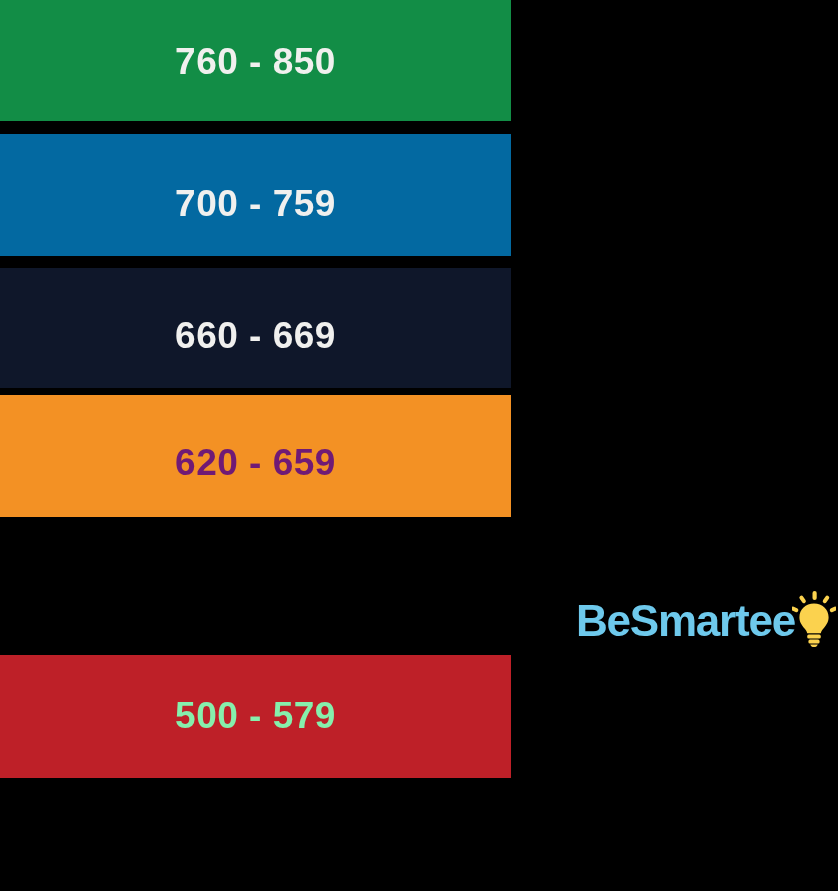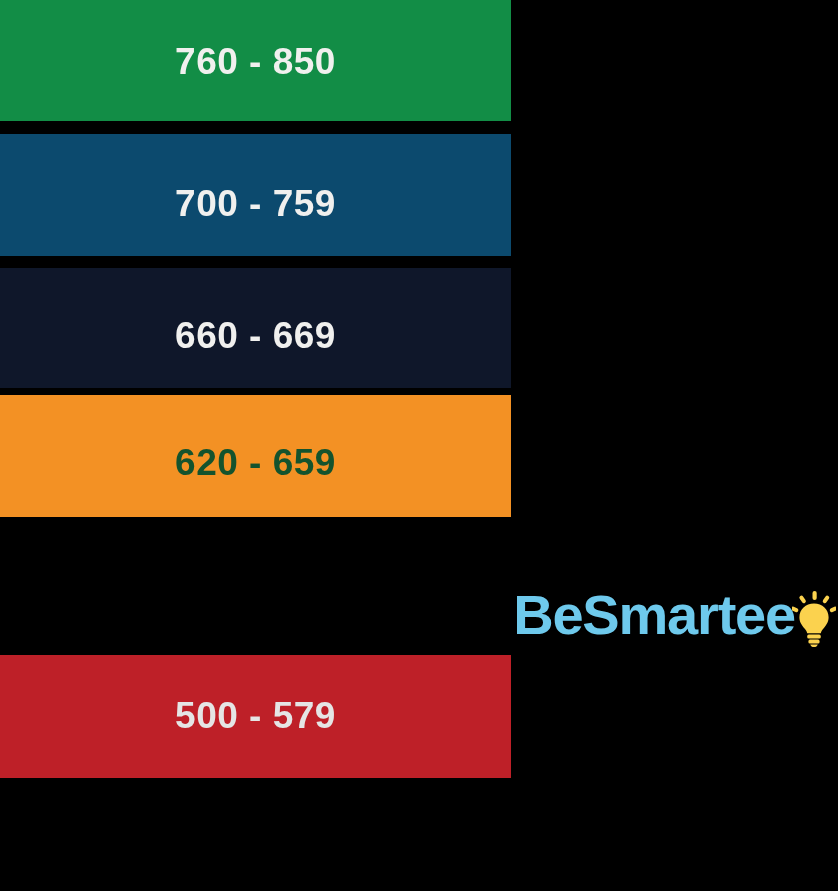--- a/index.html
+++ b/index.html
@@ -57,21 +57,21 @@
   .brand {
     position:absolute;
     right:2px;
     bottom:0px;
     height:58px;
     display:flex;
     align-items:flex-end;
     gap:0px;
   }
   .brand-wordmark {
-    font-size:56px;
+    font-size:44px;
     font-weight:bold;
     color:#6EC9EC;
     letter-spacing:-1.2px;
     line-height:1;
     user-select:none;
     padding-bottom:4px;
   }
   .brand-bulb {
     position:relative;
     width:44px;
@@ -84,35 +84,35 @@
 <body>
 
 <div id="root" style="background: rgb(0, 0, 0);">
 
   <div class="bars">
 
     <div class="score-band band-0" style="background: rgb(18, 141, 70);">
       <span class="band-label" style="color: rgb(240, 240, 238);">760 - 850</span>
     </div>
 
-    <div class="score-band band-1" style="background: #0c4a6e;">
+    <div class="score-band band-1" style="background: #0369a1;">
       <span class="band-label" style="color: rgb(240, 240, 238);">700 - 759</span>
     </div>
 
     <div class="score-band band-2" style="background: #0f172a;">
       <span class="band-label" style="color: rgb(240, 240, 238);">660 - 669</span>
     </div>
 
     <div class="score-band band-3" style="background: rgb(243, 145, 36);">
-      <span class="band-label" style="color: #14532d;">620 - 659</span>
+      <span class="band-label" style="color: #701a75;">620 - 659</span>
     </div>
 
 
     <div class="score-band band-5" style="background: rgb(190, 32, 40);">
-      <span class="band-label" style="color: #e5e5e5;">500 - 579</span>
+      <span class="band-label" style="color: #86efac;">500 - 579</span>
     </div>
 
   </div>
 
   <div class="brand">
     <span class="brand-wordmark" style="color: rgb(110, 201, 236);">BeSmartee</span>
     <span class="brand-bulb">
       <svg width="44" height="56" viewBox="0 0 44 56" xmlns="http://www.w3.org/2000/svg">
         <g fill="#FBD24E">
 

